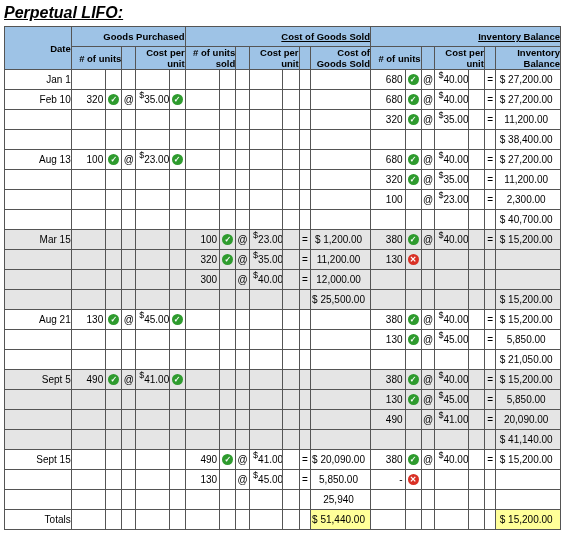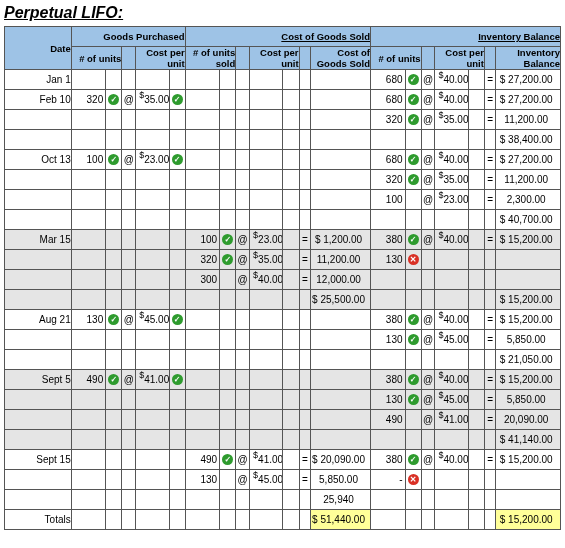--- a/index.html
+++ b/index.html
@@ -255,21 +255,21 @@
         <td class="c-right"></td>
         <td class="c-num"></td>
         <td class="c-ctr"></td>
         <td class="c-ctr"></td>
         <td class="c-left"></td>
         <td class="c-ctr"></td>
         <td class="eq"></td>
         <td class="c-right">$ 38,400.00</td>
       </tr>
       <tr class="noshade">
-        <td class="c-date">Oct 13</td>
+        <td class="c-date">Aug 13</td>
         <td class="c-num">100</td>
         <td class="c-ctr"><span class="mark ok">✓</span></td>
         <td class="c-ctr"><span class="at">@</span></td>
         <td class="c-left">
           <div class="dollar-split">
             <span class="d">$</span>
             <span class="v">23.00</span>
           </div>
         </td>
         <td class="c-ctr"><span class="mark ok">✓</span></td>

